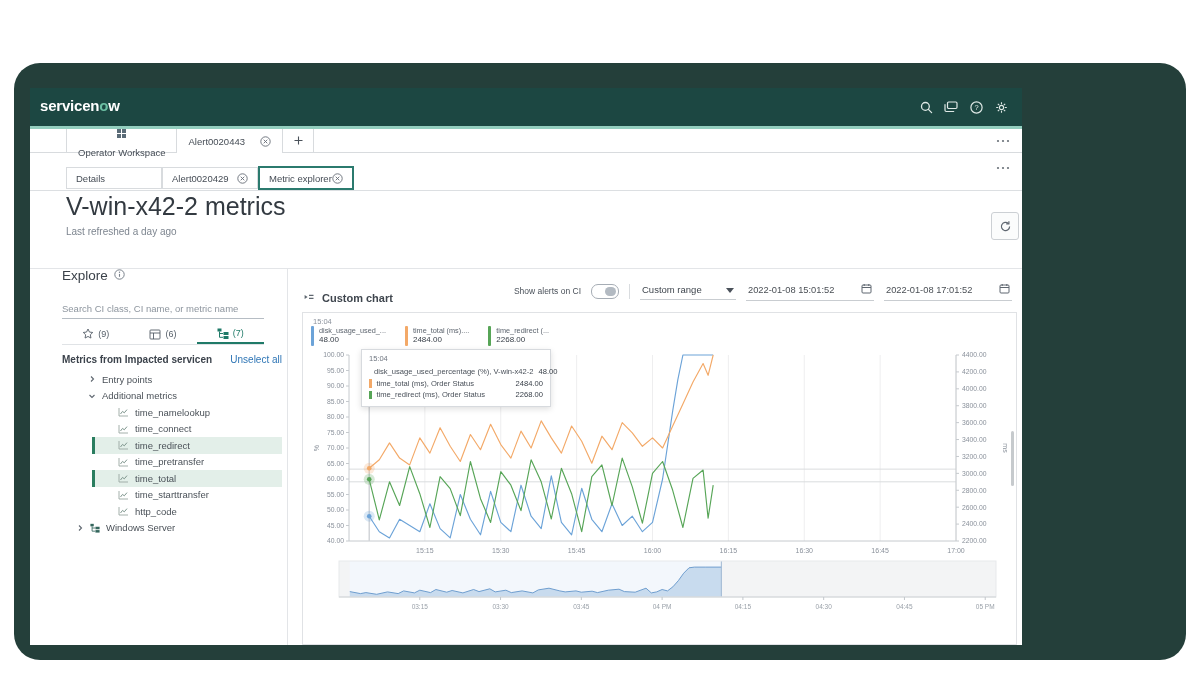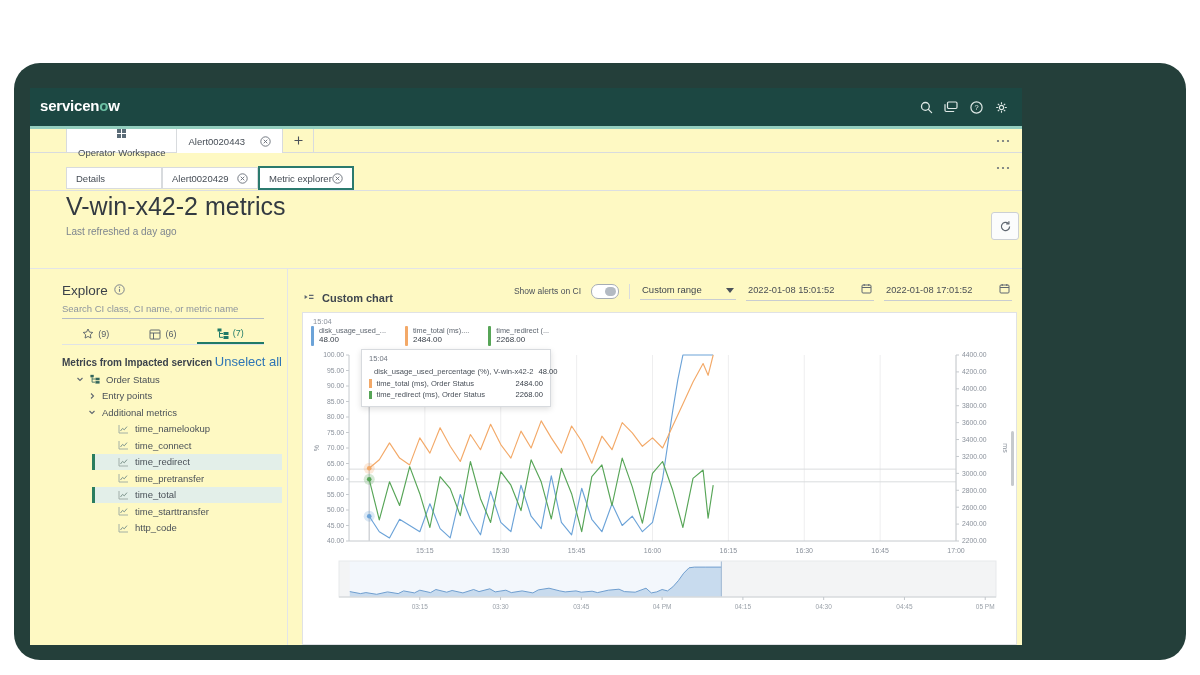--- a/index.html
+++ b/index.html
@@ -1,18 +1,18 @@
 <!DOCTYPE html>
 <html><head>
 <meta charset="utf-8">
 <style>
   html,body{margin:0;padding:0;}
   .stage{position:relative;width:1200px;height:675px;background:#ffffff;font-family:"Liberation Sans",sans-serif;overflow:hidden;}
   .bezel{position:absolute;left:14px;top:63px;width:1172px;height:597px;background:#243f3a;border-radius:26px;}
-  .app{position:absolute;left:16px;top:25px;width:992px;height:557px;background:#fef9c3;overflow:visible;}
+  .app{position:absolute;left:16px;top:25px;width:992px;height:557px;background:#ffffff;overflow:visible;}
   
   .topbar{position:absolute;left:0;top:0;width:100%;height:38px;background:#1c4742;}
   .logo{position:absolute;left:10px;top:9px;font-size:15px;font-weight:bold;color:#fff;letter-spacing:-.2px;}
   .logo .accent{color:#6cbfa3;}
   .topbar-icons{position:absolute;right:14px;top:12px;display:flex;gap:11px;align-items:center;}
   .tb-ic{width:14px;height:14px;display:flex;align-items:center;justify-content:center;cursor:pointer;}
   .mintline{position:absolute;left:0;top:38px;width:100%;height:3px;background:#93cebe;}
   
   .tabrow1{position:absolute;left:0;top:41px;width:100%;height:24px;border-bottom:1px solid #d8dbde;display:flex;align-items:stretch;padding-left:36px;box-sizing:border-box;}
   #ws-tabs{display:flex;}
@@ -27,30 +27,30 @@
   .rec-tab{width:96px;height:22px;box-sizing:border-box;border:1px solid #d8dbde;background:#fff;margin-top:1px;display:flex;align-items:center;justify-content:space-between;padding:0 9px;font-size:9.5px;color:#454c55;cursor:pointer;}
   .rec-tab.selected{border:2px solid #2b7a6e;height:24px;margin-top:0;z-index:2;}
   
   .titleblock{position:absolute;left:36px;top:104px;}
   .page-title{margin:0;font-size:25px;font-weight:400;color:#333a41;}
   .page-sub{margin-top:5px;font-size:10px;color:#7d858f;}
   .refresh-btn{position:absolute;left:961px;top:124px;width:26px;height:26px;border:1px solid #ccd0d4;border-radius:3px;background:#fbfcfc;display:flex;align-items:center;justify-content:center;cursor:pointer;}
   .hdiv{position:absolute;left:0;top:180px;width:100%;height:1px;background:#e3e5e8;}
   .vdiv{position:absolute;left:257px;top:181px;width:1px;height:376px;background:#e3e5e8;}
   
-  .explore-title{position:absolute;left:32px;top:195px;font-size:13.5px;color:#3b424a;display:flex;align-items:center;gap:6px;}
+  .explore-title{position:absolute;left:32px;top:180px;font-size:13.5px;color:#3b424a;display:flex;align-items:center;gap:6px;}
   .search-wrap{position:absolute;left:32px;top:210px;width:202px;border-bottom:1px solid #b6bdc4;}
   .search-wrap input{width:100%;border:none;outline:none;font-size:9.5px;color:#565e67;padding:2px 0 4px 0;font-family:"Liberation Sans",sans-serif;background:transparent;}
   .search-wrap input::placeholder{color:#8d959e;}
   #explore-tabs{position:absolute;left:32px;top:236px;width:202px;height:20px;display:flex;border-bottom:1px solid #e0e3e6;}
   .ex-tab{flex:1;display:flex;align-items:center;justify-content:center;gap:4px;font-size:9px;color:#555e68;cursor:pointer;box-sizing:border-box;}
   .ex-tab.active{border-bottom:2px solid #1f7a68;color:#1f7a68;}
   .section-row{position:absolute;left:32px;top:266px;width:220px;display:flex;justify-content:space-between;align-items:baseline;}
   .section-title{font-size:10px;font-weight:bold;color:#3c434c;}
-  .unselect-link{font-size:13px;color:#2e75b5;cursor:pointer;}
+  .unselect-link{font-size:10px;color:#2e75b5;cursor:pointer;}
   #tree{position:absolute;left:18px;top:283px;width:238px;}
   .tree-row{height:16.5px;display:flex;align-items:center;font-size:9.5px;color:#4a5158;cursor:pointer;box-sizing:border-box;}
   .tree-row .chev{width:12px;display:flex;align-items:center;justify-content:center;margin-right:4px;}
   .tree-row .t-ic{display:flex;align-items:center;margin-right:6px;}
   .tree-row.metric{margin-left:44px;width:190px;padding-left:26px;}
   .tree-row.metric.sel{background:#e3efe9;border-left:3px solid #2a7d5f;padding-left:23px;}
   
   .chart-title{position:absolute;left:273px;top:204px;display:flex;align-items:center;gap:7px;font-size:11px;font-weight:bold;color:#3f464e;}
   .controls{position:absolute;right:10px;top:192px;height:22px;display:flex;align-items:center;gap:10px;}
   .alerts-label{font-size:8.5px;color:#4a515a;}
@@ -248,114 +248,114 @@
               </svg>
             </span>
             <span>(7)</span>
           </div>
         </div>
       <div class="section-row">
         <span class="section-title">Metrics from Impacted servicen</span>
         <span class="unselect-link">Unselect all</span>
       </div>
       <div id="tree">
+          <div class="tree-row" style="padding-left: 38px;">
+            <span class="chev">
+              <svg width="8" height="8" viewBox="0 0 8 8">
+                <path d="M3 1.5l2.5 2.5L3 6.5" fill="none" stroke="#5f6770" stroke-width="1.1"></path>
+              </svg>
+            </span>
+            <span>Entry points</span>
+          </div>
+          <div class="tree-row" style="padding-left: 38px;">
+            <span class="chev">
+              <svg width="8" height="8" viewBox="0 0 8 8">
+                <path d="M1.5 3l2.5 2.5L6.5 3" fill="none" stroke="#5f6770" stroke-width="1.1"></path>
+              </svg>
+            </span>
+            <span>Additional metrics</span>
+          </div>
+          <div class="tree-row metric">
+            <span class="t-ic">
+              <svg width="11" height="10" viewBox="0 0 11 10">
+                <path d="M1 1v8h9" fill="none" stroke="#9aa7a1" stroke-width="0.9"></path>
+                <path d="M2.5 7l2-2.6 1.8 1.4L9 2.6" fill="none" stroke="#7e958d" stroke-width="1"></path>
+              </svg>
+            </span>
+            <span>time_namelookup</span>
+          </div>
+          <div class="tree-row metric">
+            <span class="t-ic">
+              <svg width="11" height="10" viewBox="0 0 11 10">
+                <path d="M1 1v8h9" fill="none" stroke="#9aa7a1" stroke-width="0.9"></path>
+                <path d="M2.5 7l2-2.6 1.8 1.4L9 2.6" fill="none" stroke="#7e958d" stroke-width="1"></path>
+              </svg>
+            </span>
+            <span>time_connect</span>
+          </div>
+          <div class="tree-row metric sel">
+            <span class="t-ic">
+              <svg width="11" height="10" viewBox="0 0 11 10">
+                <path d="M1 1v8h9" fill="none" stroke="#9aa7a1" stroke-width="0.9"></path>
+                <path d="M2.5 7l2-2.6 1.8 1.4L9 2.6" fill="none" stroke="#7e958d" stroke-width="1"></path>
+              </svg>
+            </span>
+            <span>time_redirect</span>
+          </div>
+          <div class="tree-row metric">
+            <span class="t-ic">
+              <svg width="11" height="10" viewBox="0 0 11 10">
+                <path d="M1 1v8h9" fill="none" stroke="#9aa7a1" stroke-width="0.9"></path>
+                <path d="M2.5 7l2-2.6 1.8 1.4L9 2.6" fill="none" stroke="#7e958d" stroke-width="1"></path>
+              </svg>
+            </span>
+            <span>time_pretransfer</span>
+          </div>
+          <div class="tree-row metric sel">
+            <span class="t-ic">
+              <svg width="11" height="10" viewBox="0 0 11 10">
+                <path d="M1 1v8h9" fill="none" stroke="#9aa7a1" stroke-width="0.9"></path>
+                <path d="M2.5 7l2-2.6 1.8 1.4L9 2.6" fill="none" stroke="#7e958d" stroke-width="1"></path>
+              </svg>
+            </span>
+            <span>time_total</span>
+          </div>
+          <div class="tree-row metric">
+            <span class="t-ic">
+              <svg width="11" height="10" viewBox="0 0 11 10">
+                <path d="M1 1v8h9" fill="none" stroke="#9aa7a1" stroke-width="0.9"></path>
+                <path d="M2.5 7l2-2.6 1.8 1.4L9 2.6" fill="none" stroke="#7e958d" stroke-width="1"></path>
+              </svg>
+            </span>
+            <span>time_starttransfer</span>
+          </div>
+          <div class="tree-row metric">
+            <span class="t-ic">
+              <svg width="11" height="10" viewBox="0 0 11 10">
+                <path d="M1 1v8h9" fill="none" stroke="#9aa7a1" stroke-width="0.9"></path>
+                <path d="M2.5 7l2-2.6 1.8 1.4L9 2.6" fill="none" stroke="#7e958d" stroke-width="1"></path>
+              </svg>
+            </span>
+            <span>http_code</span>
+          </div>
           <div class="tree-row" style="padding-left: 26px;">
             <span class="chev">
               <svg width="8" height="8" viewBox="0 0 8 8">
-                <path d="M1.5 3l2.5 2.5L6.5 3" fill="none" stroke="#5f6770" stroke-width="1.1"></path>
+                <path d="M3 1.5l2.5 2.5L3 6.5" fill="none" stroke="#5f6770" stroke-width="1.1"></path>
               </svg>
             </span>
             <span class="t-ic">
               <svg width="10" height="10" viewBox="0 0 12 11">
                 <path d="M2.5 3.5v5.8h3.5M2.5 5.5h3.5" fill="none" stroke="#33655c" stroke-width="1"></path>
                 <rect x="0.5" y="0.5" width="4" height="3" fill="#33655c"></rect>
                 <rect x="6.5" y="4" width="5" height="3" fill="#33655c"></rect>
                 <rect x="6.5" y="8" width="5" height="3" fill="#33655c"></rect>
               </svg>
             </span>
-            <span>Order Status</span>
-          </div>
-          <div class="tree-row" style="padding-left: 38px;">
-            <span class="chev">
-              <svg width="8" height="8" viewBox="0 0 8 8">
-                <path d="M3 1.5l2.5 2.5L3 6.5" fill="none" stroke="#5f6770" stroke-width="1.1"></path>
-              </svg>
-            </span>
-            <span>Entry points</span>
-          </div>
-          <div class="tree-row" style="padding-left: 38px;">
-            <span class="chev">
-              <svg width="8" height="8" viewBox="0 0 8 8">
-                <path d="M1.5 3l2.5 2.5L6.5 3" fill="none" stroke="#5f6770" stroke-width="1.1"></path>
-              </svg>
-            </span>
-            <span>Additional metrics</span>
-          </div>
-          <div class="tree-row metric">
-            <span class="t-ic">
-              <svg width="11" height="10" viewBox="0 0 11 10">
-                <path d="M1 1v8h9" fill="none" stroke="#9aa7a1" stroke-width="0.9"></path>
-                <path d="M2.5 7l2-2.6 1.8 1.4L9 2.6" fill="none" stroke="#7e958d" stroke-width="1"></path>
-              </svg>
-            </span>
-            <span>time_namelookup</span>
-          </div>
-          <div class="tree-row metric">
-            <span class="t-ic">
-              <svg width="11" height="10" viewBox="0 0 11 10">
-                <path d="M1 1v8h9" fill="none" stroke="#9aa7a1" stroke-width="0.9"></path>
-                <path d="M2.5 7l2-2.6 1.8 1.4L9 2.6" fill="none" stroke="#7e958d" stroke-width="1"></path>
-              </svg>
-            </span>
-            <span>time_connect</span>
-          </div>
-          <div class="tree-row metric sel">
-            <span class="t-ic">
-              <svg width="11" height="10" viewBox="0 0 11 10">
-                <path d="M1 1v8h9" fill="none" stroke="#9aa7a1" stroke-width="0.9"></path>
-                <path d="M2.5 7l2-2.6 1.8 1.4L9 2.6" fill="none" stroke="#7e958d" stroke-width="1"></path>
-              </svg>
-            </span>
-            <span>time_redirect</span>
-          </div>
-          <div class="tree-row metric">
-            <span class="t-ic">
-              <svg width="11" height="10" viewBox="0 0 11 10">
-                <path d="M1 1v8h9" fill="none" stroke="#9aa7a1" stroke-width="0.9"></path>
-                <path d="M2.5 7l2-2.6 1.8 1.4L9 2.6" fill="none" stroke="#7e958d" stroke-width="1"></path>
-              </svg>
-            </span>
-            <span>time_pretransfer</span>
-          </div>
-          <div class="tree-row metric sel">
-            <span class="t-ic">
-              <svg width="11" height="10" viewBox="0 0 11 10">
-                <path d="M1 1v8h9" fill="none" stroke="#9aa7a1" stroke-width="0.9"></path>
-                <path d="M2.5 7l2-2.6 1.8 1.4L9 2.6" fill="none" stroke="#7e958d" stroke-width="1"></path>
-              </svg>
-            </span>
-            <span>time_total</span>
-          </div>
-          <div class="tree-row metric">
-            <span class="t-ic">
-              <svg width="11" height="10" viewBox="0 0 11 10">
-                <path d="M1 1v8h9" fill="none" stroke="#9aa7a1" stroke-width="0.9"></path>
-                <path d="M2.5 7l2-2.6 1.8 1.4L9 2.6" fill="none" stroke="#7e958d" stroke-width="1"></path>
-              </svg>
-            </span>
-            <span>time_starttransfer</span>
-          </div>
-          <div class="tree-row metric">
-            <span class="t-ic">
-              <svg width="11" height="10" viewBox="0 0 11 10">
-                <path d="M1 1v8h9" fill="none" stroke="#9aa7a1" stroke-width="0.9"></path>
-                <path d="M2.5 7l2-2.6 1.8 1.4L9 2.6" fill="none" stroke="#7e958d" stroke-width="1"></path>
-              </svg>
-            </span>
-            <span>http_code</span>
+            <span>Windows Server</span>
           </div>
         </div>
 
       <div class="chart-title">
         <span><svg width="12" height="10" viewBox="0 0 12 10">
               <path d="M4.6 5L1.6 3v4z" fill="#5f6770"></path>
               <path d="M6 3.4h4.5M6 6.4h4.5" stroke="#5f6770" stroke-width="1.1"></path>
             </svg></span>
         <span>Custom chart</span>
       </div>

